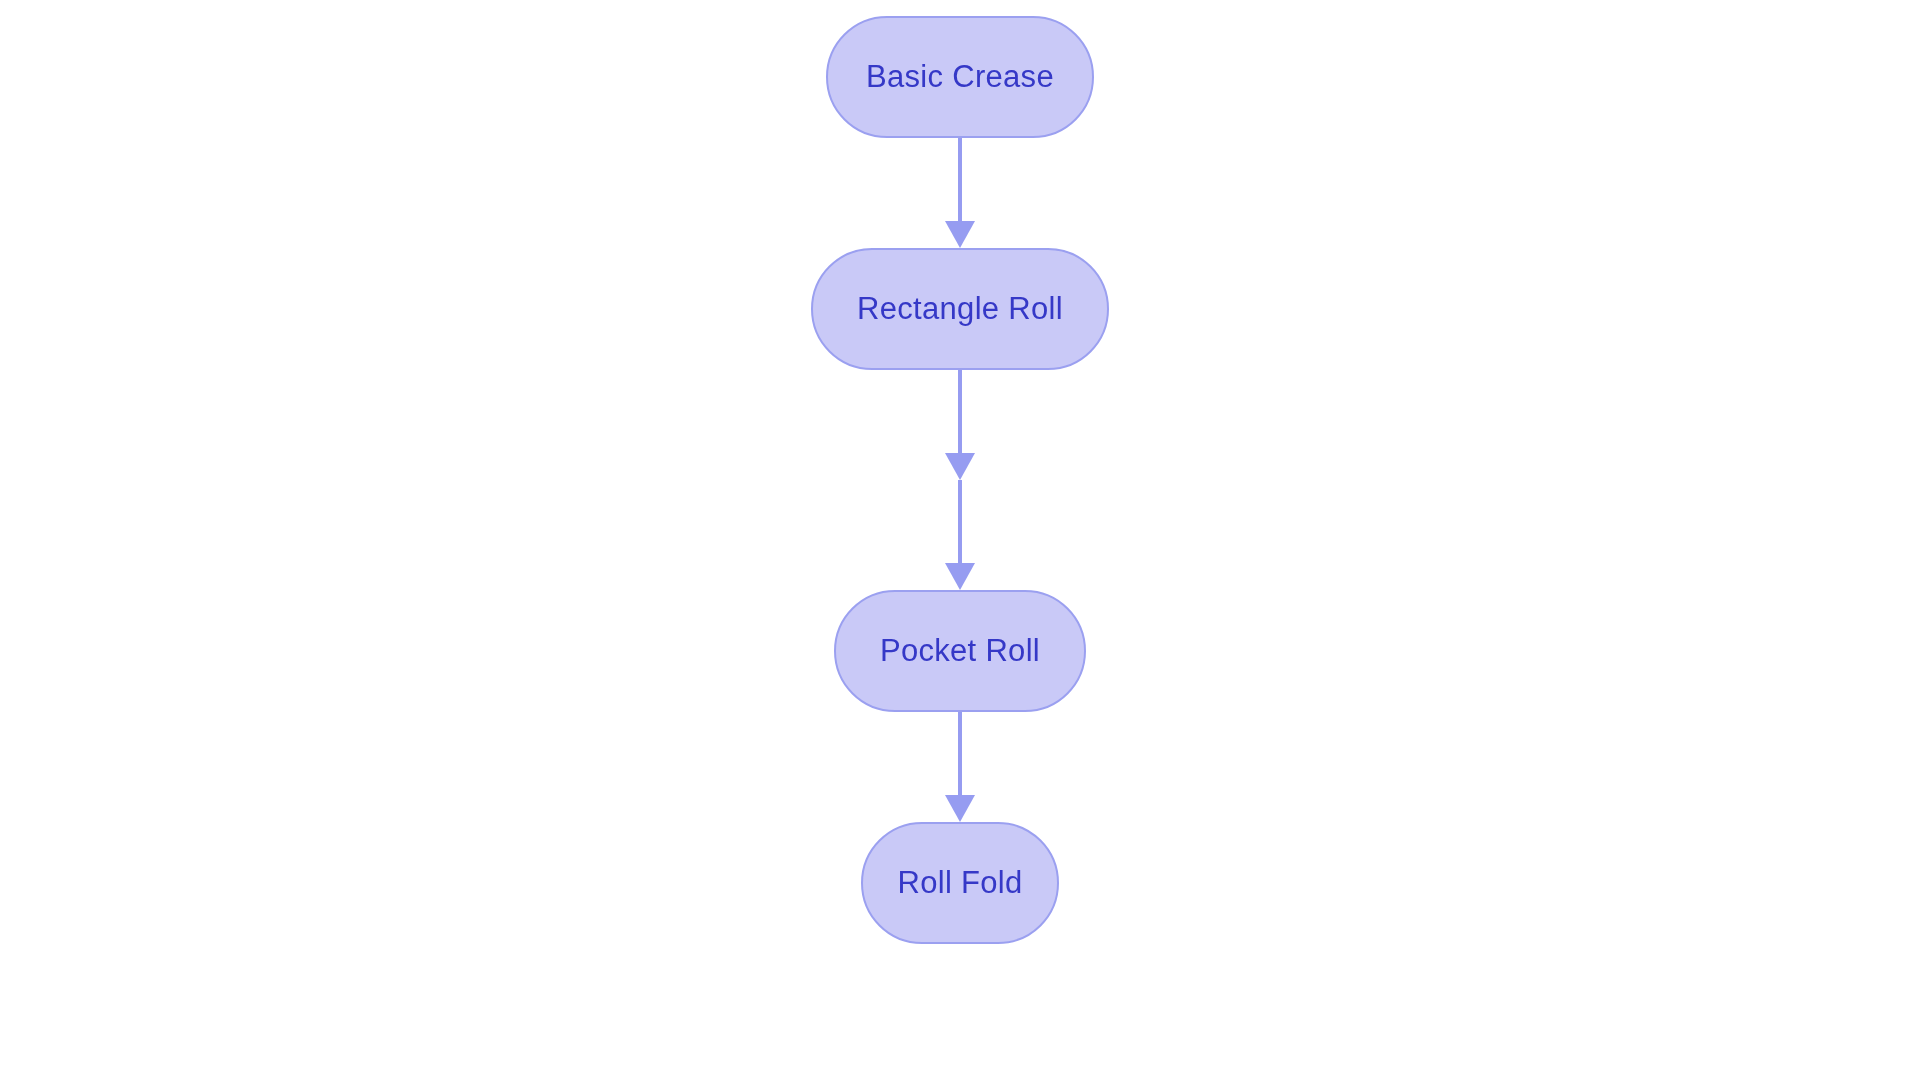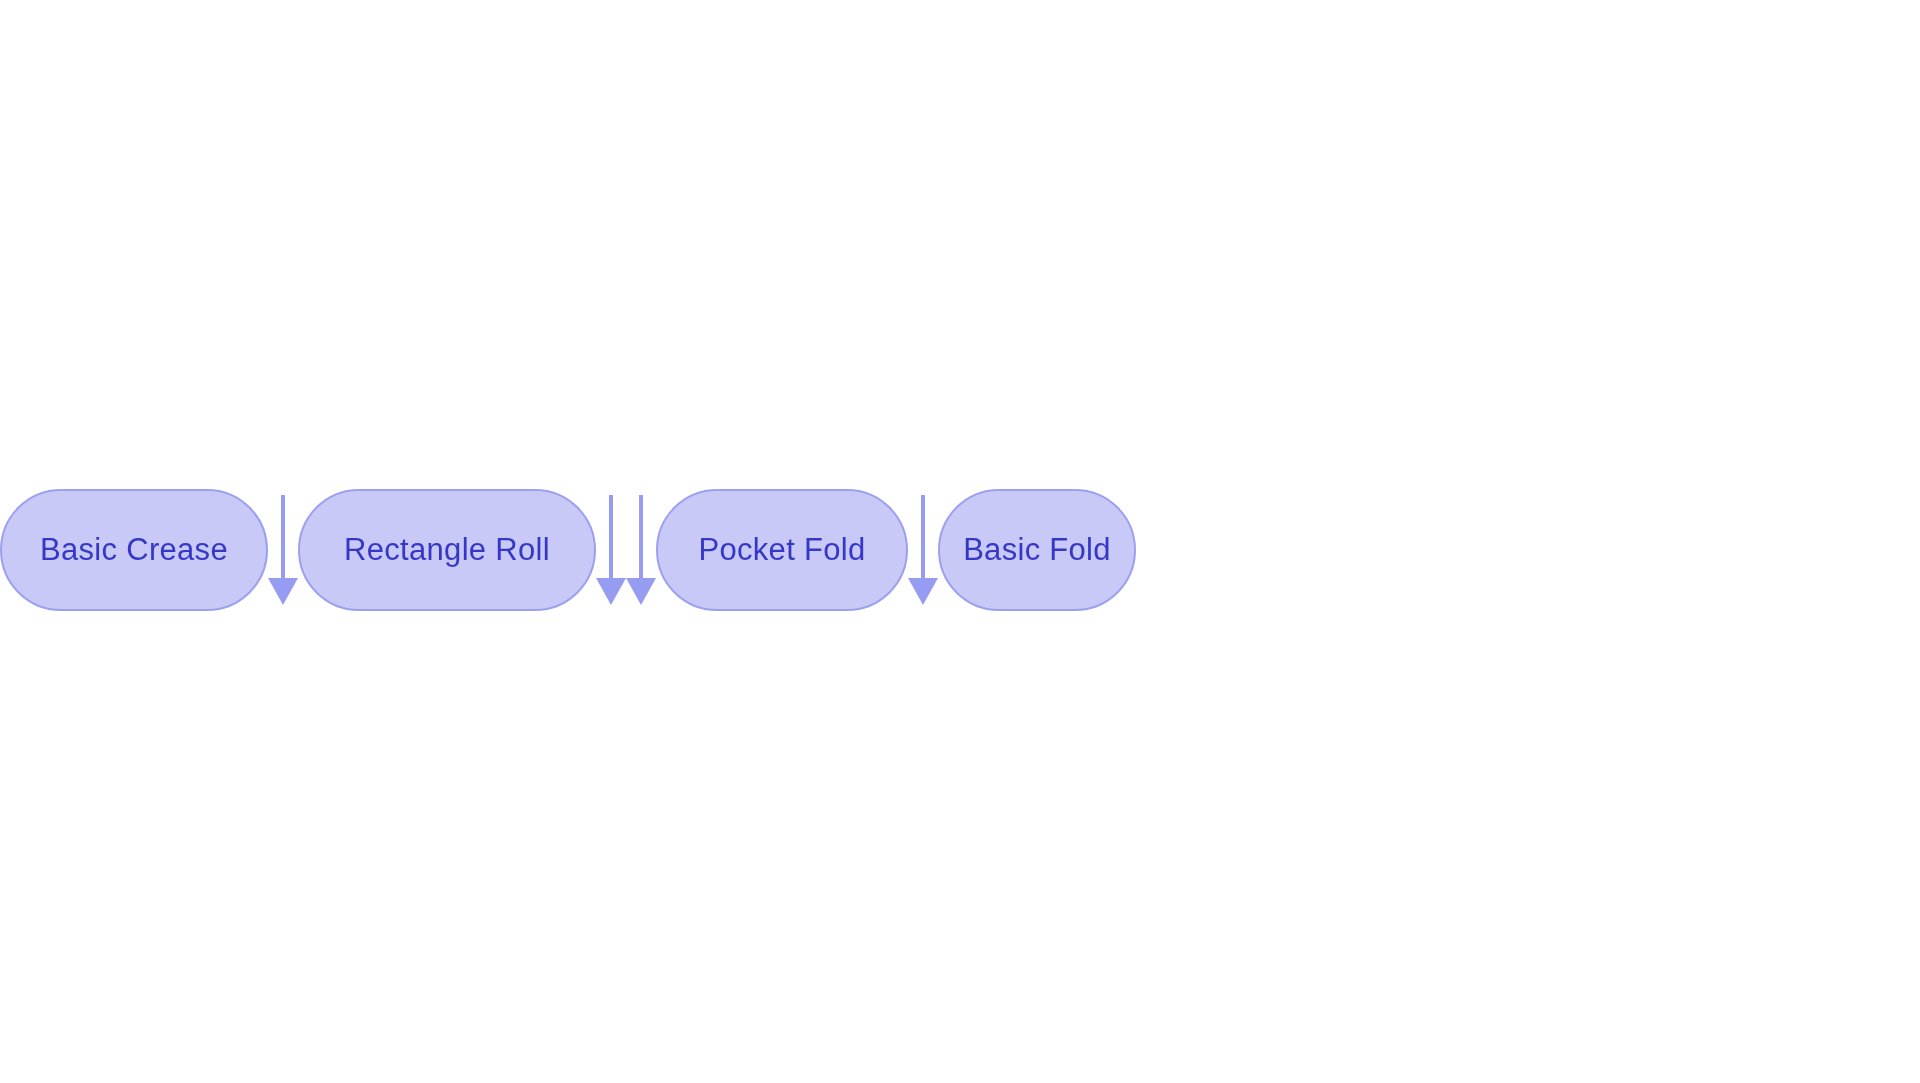--- a/index.html
+++ b/index.html
@@ -14,21 +14,21 @@
     width: 1920px;
     height: 1083px;
     background: var(--background);
     font-family: "Liberation Sans", sans-serif;
     overflow: hidden;
   }
   .canvas {
     width: 1920px;
     height: 1083px;
     display: flex;
-    flex-direction: row;
+    flex-direction: column;
     align-items: center;
     padding-top: 16px;
   }
   .node {
     height: 122px;
     border-radius: 61px;
     background: var(--node-fill);
     border: 2px solid var(--node-border);
     color: var(--node-text);
     display: flex;
@@ -87,25 +87,25 @@
     <div class="arrowhead"></div>
   </div>
 
 
   <div class="connector">
     <div class="line"></div>
     <div class="arrowhead"></div>
   </div>
 
   <div class="node n4">
-    <span>Pocket Fold</span>
+    <span>Pocket Roll</span>
   </div>
 
   <div class="connector">
     <div class="line"></div>
     <div class="arrowhead"></div>
   </div>
 
   <div class="node n5">
-    <span>Basic Fold</span>
+    <span>Roll Fold</span>
   </div>
 
 </div>
 
 </body></html>

